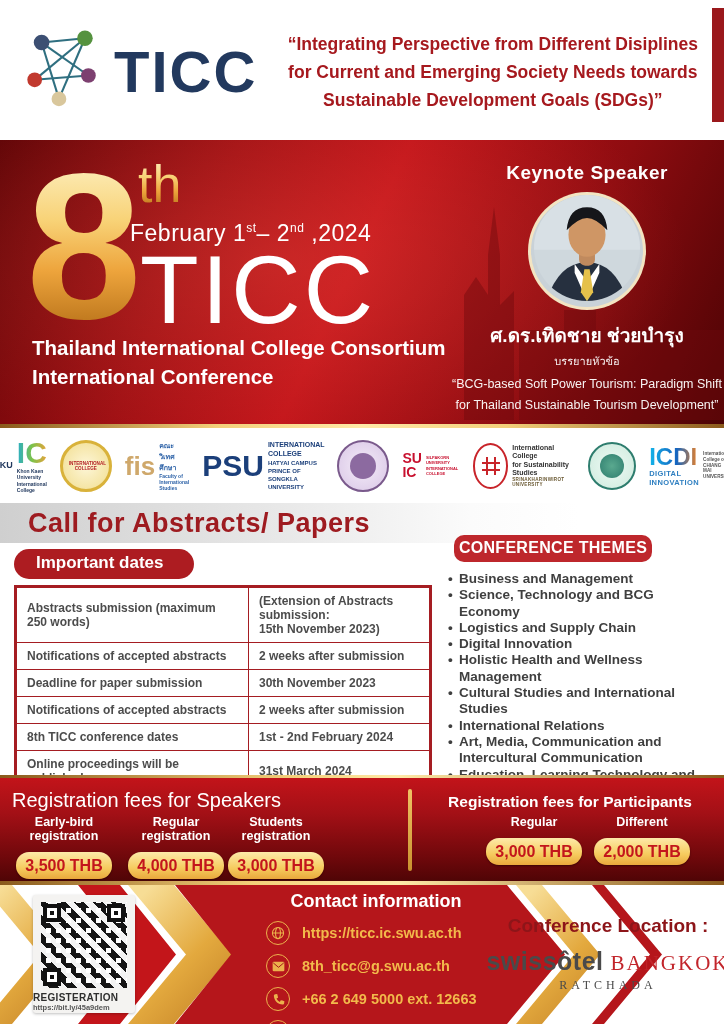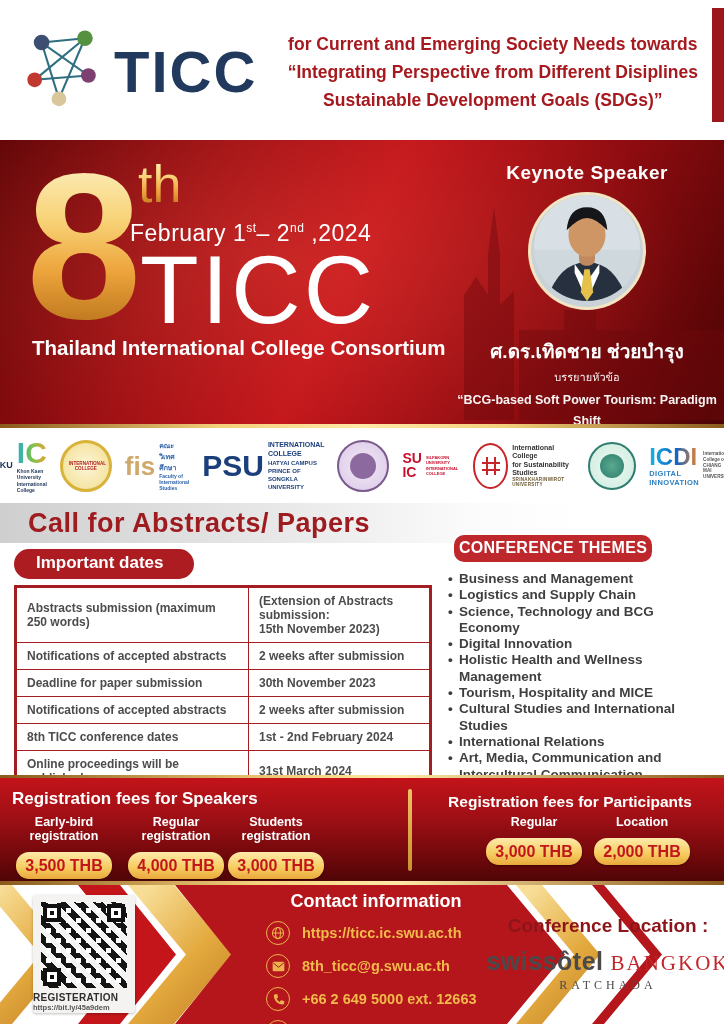--- a/index.html
+++ b/index.html
@@ -28,23 +28,23 @@
   .big-th{position:absolute;left:138px;top:14px;font-size:52px;font-weight:400;}
   .hero-date{position:absolute;left:130px;top:80px;color:#fff;font-size:23px;font-weight:400;letter-spacing:.5px;}
   .hero-date sup{font-size:12px;}
   .hero-ticc{position:absolute;left:140px;top:102px;color:#fff;font-size:96px;line-height:1;
              font-weight:400;letter-spacing:3px;}
   .hero-sub{position:absolute;left:32px;top:194px;color:#fff;font-size:20.5px;font-weight:700;line-height:1.4;}
   .keynote{position:absolute;left:450px;top:0;width:274px;text-align:center;color:#fff;}
   .keynote-heading{margin-top:22px;font-size:19px;font-weight:700;letter-spacing:.5px;}
   .avatar{width:112px;height:112px;border-radius:50%;margin:8px auto 0;
           border:3px solid rgba(250,232,190,.85);overflow:hidden;background:#c9d2d8;}
-  .keynote-name{margin-top:26px;font-size:19px;font-weight:700;}
+  .keynote-name{margin-top:10px;font-size:19px;font-weight:700;}
   .keynote-label{margin-top:2px;font-size:11px;opacity:.92;}
-  .keynote-topic{margin-top:4px;font-size:12.5px;line-height:1.65;font-weight:700;opacity:.95;}
+  .keynote-topic{margin-top:4px;font-size:12.5px;line-height:1.65;font-weight:400;opacity:.95;}
 
   
   .partners{position:absolute;left:0;top:428px;width:724px;height:75px;background:#fff;
             display:flex;align-items:center;justify-content:center;gap:13px;}
   .plogo{display:flex;align-items:center;gap:4px;}
   .cap{font-size:5px;line-height:1.25;color:#22395E;font-weight:700;white-space:pre-line;}
   .seal{border-radius:50%;display:flex;align-items:center;justify-content:center;text-align:center;}
   .seal-inner{border-radius:50%;}
   .kku-letters{font-size:9px;font-weight:700;color:#22395E;line-height:1;}
   .kku-ic{font-size:30px;font-weight:700;line-height:1;
@@ -85,21 +85,21 @@
       padding-left:11px;position:relative;}
   .themes-list li::before{content:"•";position:absolute;left:0;top:0;}
 
   
   .reg{position:absolute;left:0;top:775px;width:724px;height:110px;
      background:linear-gradient(180deg,#c5141a 0%,#a31016 35%,#6f080b 75%,#4a0405 100%);}
   .reg::before{content:"";position:absolute;left:0;top:0;width:100%;height:3px;
      background:linear-gradient(90deg,#8a5a1c,#f3cf7a 40%,#ffe9a8 55%,#8a5a1c);}
   .reg::after{content:"";position:absolute;left:0;bottom:0;width:100%;height:4px;
      background:linear-gradient(90deg,#8a5a1c,#f3cf7a 35%,#ffe9a8 55%,#8a5a1c);}
-  .reg-title-sp{position:absolute;left:12px;top:14px;color:#fff;font-size:17px;font-weight:700;}
+  .reg-title-sp{position:absolute;left:12px;top:14px;color:#fff;font-size:20px;font-weight:400;}
   .reg-title-pt{position:absolute;left:430px;top:18px;width:280px;text-align:center;color:#fff;
       font-size:15.5px;font-weight:700;}
   .fee-col{position:absolute;top:40px;width:112px;text-align:center;}
   .fee-label{color:#fff;font-size:12.5px;font-weight:700;}
   .fee-pill{margin:9px auto 0;width:96px;height:27px;line-height:27px;border-radius:13px;
       background:linear-gradient(180deg,#fdeaa9,#f6cb5e 60%,#e9a83c);
       color:#C3161C;font-size:16px;font-weight:700;box-shadow:0 1px 2px rgba(0,0,0,.4);}
   .reg-divider{position:absolute;left:408px;top:14px;bottom:14px;width:4px;border-radius:2px;
       background:linear-gradient(180deg,#f0c264,#c9922f);}
 
@@ -162,22 +162,22 @@
           <circle cx="18" cy="17" r="9" fill="#3c4f73"></circle>
           <circle cx="68" cy="12" r="9" fill="#55923f"></circle>
           <circle cx="10" cy="60" r="8.5" fill="#c1392e"></circle>
           <circle cx="72" cy="55" r="8.5" fill="#7d4070"></circle>
           <circle cx="38" cy="82" r="8.5" fill="#d9c79c"></circle>
         </svg>
       </span>
       <span class="brand-text">TICC</span>
     </div>
     <div class="quote">
+      <div>“Integrating Perspective from Different Disiplines</div>
       <div>for Current and Emerging Society Needs towards</div>
-      <div>“Integrating Perspective from Different Disiplines</div>
       <div>Sustainable Development Goals (SDGs)”</div>
     </div>
     <div class="corner-tab"></div>
   </div>
 
   <div class="hero">
     <span class="building">
       <svg width="290" height="235" viewBox="0 0 290 235">
         <g fill="#6E0A0D" opacity="0.55">
           <path d="M30 235 V110 L42 92 L54 110 V70 L60 22 L66 70 V120 L80 106 V235 Z"></path>
@@ -189,20 +189,21 @@
           <rect x="225" y="160" width="12" height="20"></rect>
         </g>
       </svg>
     </span>
     <div class="big8 gold-text">8</div>
     <div class="big-th gold-text">th</div>
     <div class="hero-date"><span>February 1</span><sup>st</sup><span>– 2</span><sup>nd</sup><span> ,2024</span></div>
     <div class="hero-ticc">TICC</div>
     <div class="hero-sub">
       <div>Thailand International College Consortium</div>
+      <div>International Conference</div>
     </div>
     <div class="keynote">
       <div class="keynote-heading">Keynote Speaker</div>
       <div class="avatar">
         <svg width="106" height="106" viewBox="0 0 120 120">
           <defs>
               <clipPath id="avclip">
                 <circle cx="60" cy="60" r="60"></circle>
               </clipPath>
             </defs>
@@ -336,25 +337,24 @@
       <tr>
         <td>Online proceedings will be published</td>
         <td class="c2">31st March 2024</td>
       </tr>
     </tbody>
       </table>
     <div class="themes">
       <div class="themes-pill">CONFERENCE THEMES</div>
       <ul class="themes-list">
         <li>Business and Management</li>
+        <li>Science, Technology and BCG Economy</li>
         <li>Logistics and Supply Chain</li>
-        <li>Science, Technology and BCG Economy</li>
         <li>Digital Innovation</li>
         <li>Holistic Health and Wellness Management</li>
-        <li>Tourism, Hospitality and MICE</li>
         <li>Cultural Studies and International Studies</li>
         <li>International Relations</li>
         <li>Art, Media, Communication and Intercultural Communication</li>
         <li>Education, Learning Technology and STEM</li>
         <li>Languages, Literature and Language Teaching</li>
       </ul>
     </div>
   </div>
 
   <div class="reg">
@@ -371,21 +371,21 @@
       <div class="fee-label">Students registration</div>
       <div class="fee-pill">3,000 THB</div>
     </div>
     <div class="reg-divider"></div>
     <div class="reg-title-pt">Registration fees for Participants</div>
     <div class="fee-col" style="left:478px;">
       <div class="fee-label">Regular</div>
       <div class="fee-pill">3,000 THB</div>
     </div>
     <div class="fee-col" style="left:586px;">
-      <div class="fee-label">Location</div>
+      <div class="fee-label">Different</div>
       <div class="fee-pill">2,000 THB</div>
     </div>
   </div>
 
   <div class="footer">
     <div class="chev gold-grad chev-g1"></div>
     <div class="chev chev-r1"></div>
     <div class="chev gold-grad chev-g2"></div>
     <div class="chev banner"></div>
     <div class="chev gold-grad chev-g3"></div>

